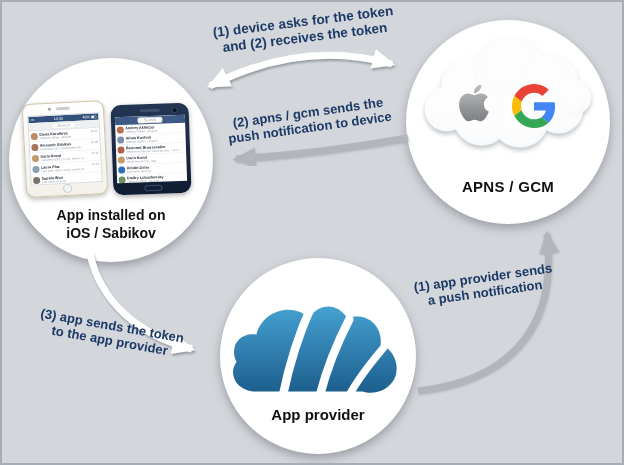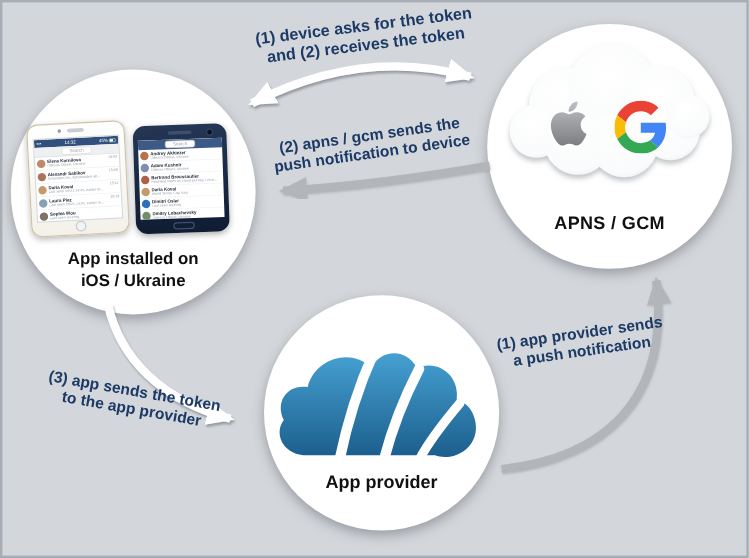--- a/index.html
+++ b/index.html
@@ -2,21 +2,21 @@
 <html><head>
 <meta charset="utf-8">
 <style>
   html,body{margin:0;padding:0;background:#d3d6da;}
   .stage{position:relative;width:624px;height:465px;background:#d3d6da;border:2px solid #a7adb4;
          box-sizing:border-box;overflow:hidden;font-family:"Liberation Sans",sans-serif;}
   .circle{position:absolute;border-radius:50%;background:#fff;
           box-shadow:0 4px 10px rgba(96,102,112,.5);}
   .c-device{left:7px;top:56px;width:204px;height:204px;}
   .c-apns{left:404px;top:18px;width:204px;height:204px;}
-  .c-provider{left:218px;top:244px;width:196px;height:196px;}
+  .c-provider{left:218px;top:256px;width:196px;height:196px;}
 
   .node-label{position:absolute;left:0;width:100%;text-align:center;font-weight:bold;
               color:#101010;font-size:14px;line-height:1.25;}
   .device-label{top:149px;}
   .apns-label{top:158px;font-size:15px;letter-spacing:.3px;}
   .provider-label{top:148px;font-size:15px;}
 
   .flow-label{position:absolute;color:#1c3a66;font-weight:bold;text-align:center;line-height:1.18;}
   #t1{left:178px;top:12px;width:248px;font-size:13.5px;transform:rotate(-7deg);}
   #t2{left:198px;top:103px;width:218px;font-size:13px;transform:rotate(-8deg);}
@@ -182,21 +182,21 @@
                 </span>
               </div>
             </div>
         </div>
       </div>
       <div class="an-home"></div>
     </div>
 
     <div class="node-label device-label">
       <div>App installed on</div>
-      <div>iOS / Ukraine</div>
+      <div>iOS / Sabikov</div>
     </div>
   </div>
 
   <div class="circle c-apns">
     <svg class="apns-cloud" viewBox="0 0 176 130">
       <defs>
         <radialGradient id="cg" cx="45%" cy="35%" r="75%">
           <stop offset="0%" stop-color="#ffffff"></stop>
             <stop offset="78%" stop-color="#fafbfc"></stop>
             <stop offset="100%" stop-color="#e9edf0"></stop>

